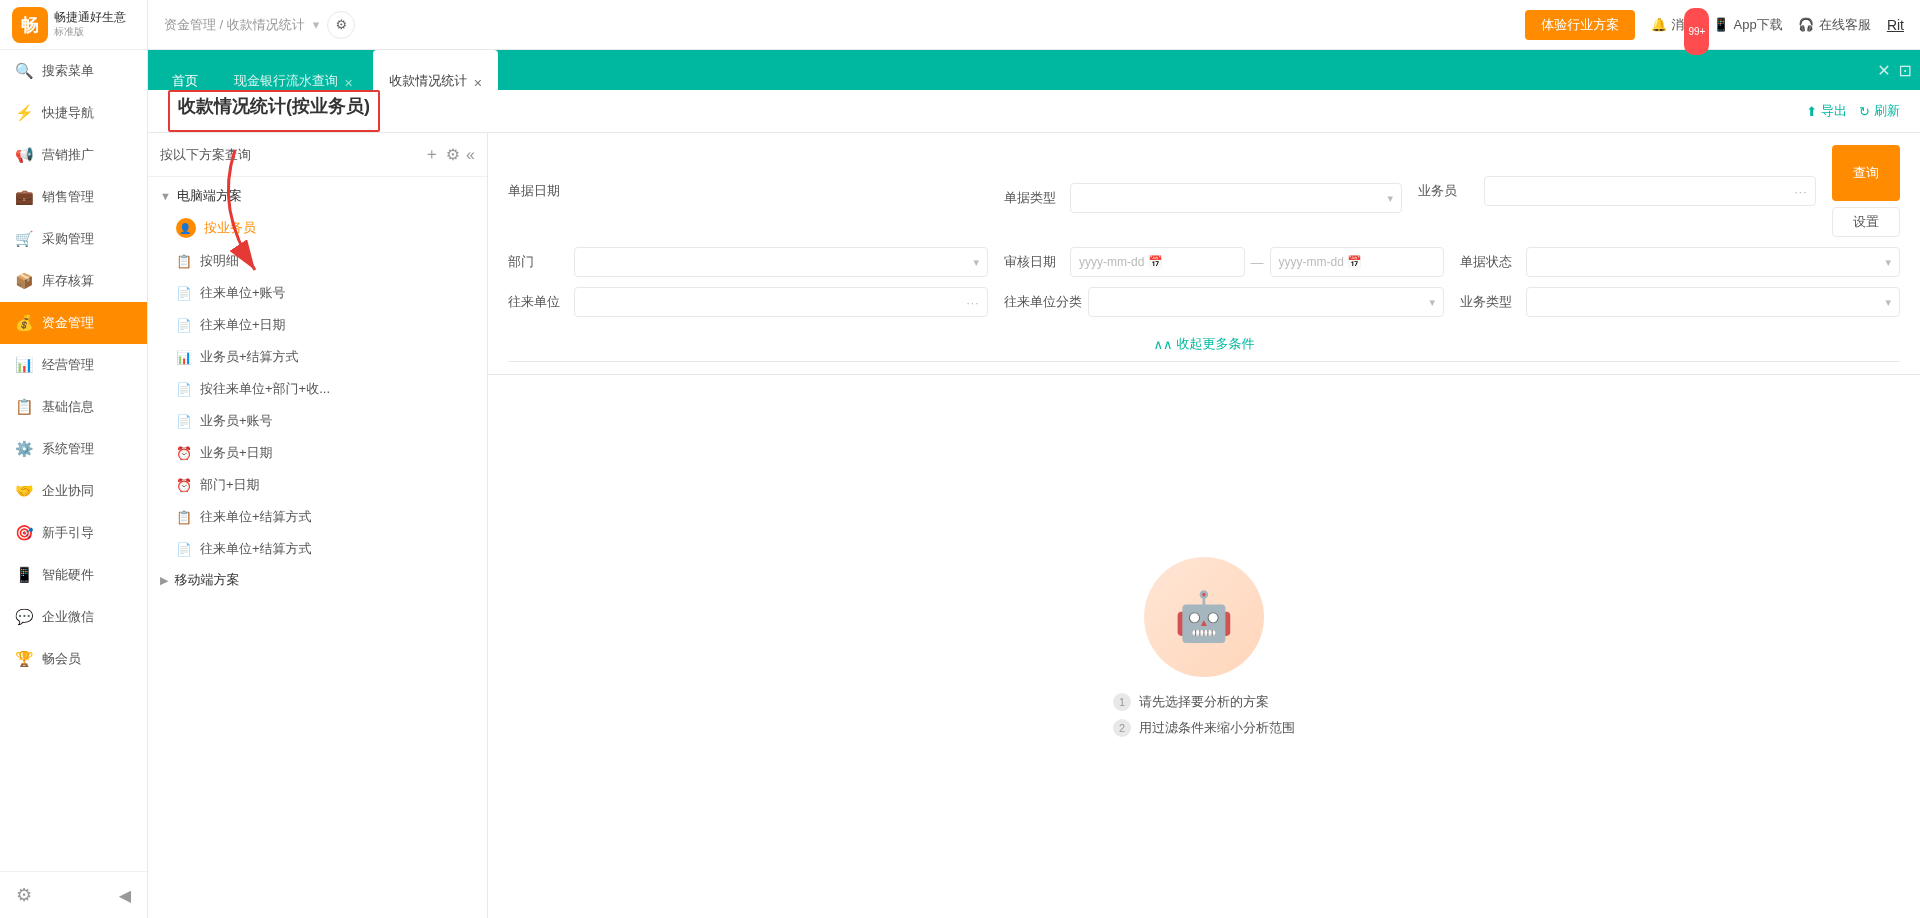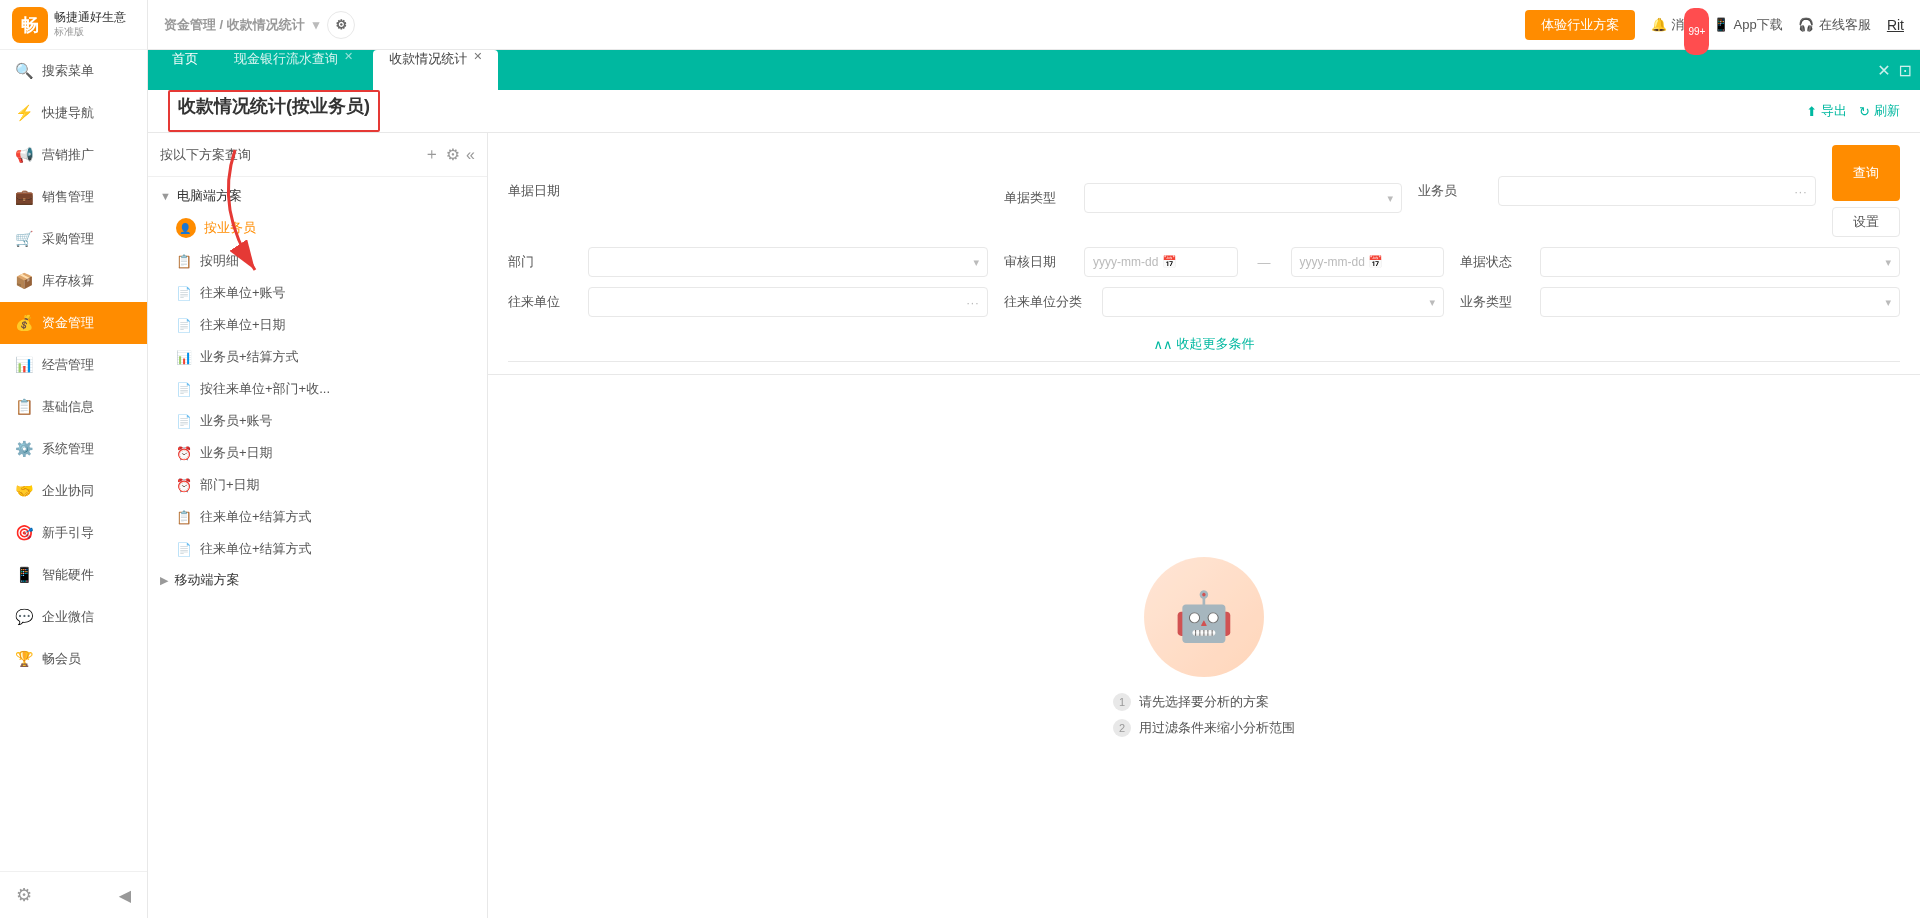--- a/index.html
+++ b/index.html
@@ -34,41 +34,41 @@
     }
 
     
     .main { margin-left: 148px; height: 918px; display: flex; flex-direction: column; }
 
     
     .topbar {
       height: 50px; background: #fff; border-bottom: 1px solid #e8e8e8;
       display: flex; align-items: center; padding: 0 16px; gap: 16px;
     }
-    .topbar-left { display: flex; align-items: center; gap: 8px; flex: 1; font-weight: bold; }
+    .topbar-left { display: flex; align-items: center; gap: 8px; flex: 1; }
     .topbar-breadcrumb { color: #999; font-size: 13px; display: flex; align-items: center; gap: 4px; }
     .topbar-settings-btn {
       width: 28px; height: 28px; border-radius: 50%; border: 1px solid #e8e8e8;
       display: flex; align-items: center; justify-content: center; cursor: pointer; color: #666;
     }
     .trial-btn {
       background: #ff8c00; color: #fff; border: none; border-radius: 4px;
       padding: 6px 16px; font-size: 13px; cursor: pointer;
     }
     .topbar-right { display: flex; align-items: center; gap: 16px; color: #555; font-size: 13px; }
     .badge-btn { position: relative; cursor: pointer; display: flex; align-items: center; gap: 4px; }
     .badge { position: absolute; top: -8px; right: -12px; background: #ff4d4f; color: #fff; font-size: 10px; border-radius: 10px; padding: 18px 4px; }
 
     
     .tabbar {
       height: 40px; background: #00b8a0; display: flex; align-items: stretch; padding: 0 8px;
       gap: 4px;
     }
     .tab {
-      display: flex; align-items: flex-start; gap: 6px; padding: 0 16px;
+      display: flex; align-items: flex-end; gap: 6px; padding: 0 16px;
       color: rgba(255,255,255,0.85); font-size: 13px; cursor: pointer; border-radius: 4px 4px 0 0;
     }
     .tab.active { background: #fff; color: #404040; }
     .tab-home { color: #fff; }
     .tab-close { font-size: 11px; cursor: pointer; opacity: 0.7; }
     .tabbar-right { margin-left: auto; display: flex; align-items: center; gap: 8px; color: #fff; }
     .tabbar-icon-btn { cursor: pointer; font-size: 16px; opacity: 0.8; }
 
     
     .page-header {
@@ -118,21 +118,21 @@
 
     
     .right-panel { flex: 1; display: flex; flex-direction: column; overflow: hidden; }
 
     
     .filter-area {
       background: #fff; padding: 12px 20px; border-bottom: 1px solid #e8e8e8;
     }
     .filter-row { display: flex; align-items: center; gap: 16px; margin-bottom: 10px; flex-wrap: wrap; }
     .filter-row:last-child { margin-bottom: 0; }
-    .filter-item { display: flex; align-items: center; gap: 20px; min-width: 320px; }
+    .filter-item { display: flex; align-items: center; gap: 6px; min-width: 320px; }
     .filter-label { font-size: 13px; color: #555; white-space: nowrap; min-width: 60px; }
     .filter-date-tabs { display: flex; align-items: center; gap: 2px; flex: 1; }
     .date-tab {
       padding: 3px 8px; font-size: 12px; cursor: pointer; color: #555; border-radius: 3px;
     }
     .date-tab.active { background: #ff8c00; color: #fff; border-radius: 3px; }
     .date-range { display: flex; align-items: center; gap: 4px; font-size: 12px; color: #555; margin-left: 8px; }
     .filter-select {
       flex: 1; height: 30px; border: 1px solid #e8e8e8; border-radius: 4px;
       padding: 0 8px; font-size: 13px; color: #555; background: #fff;

